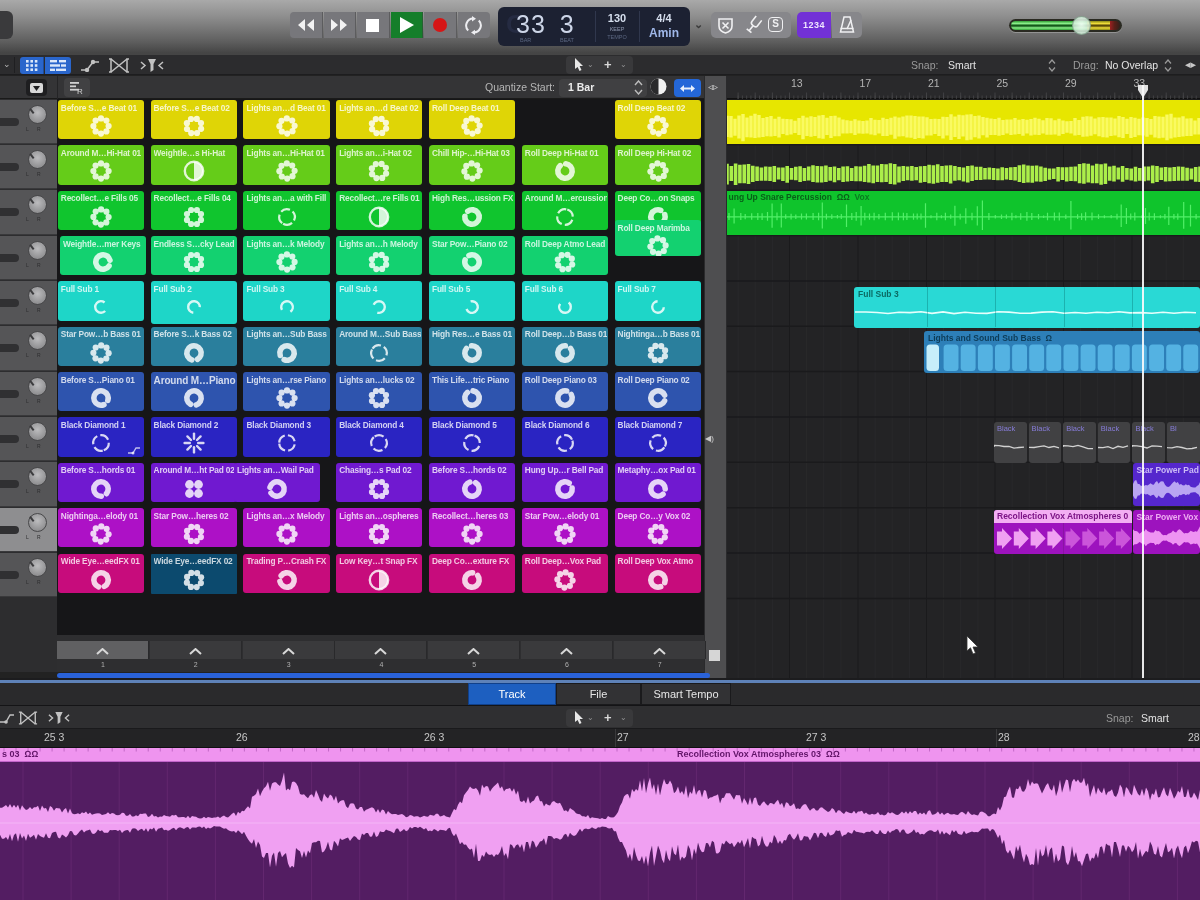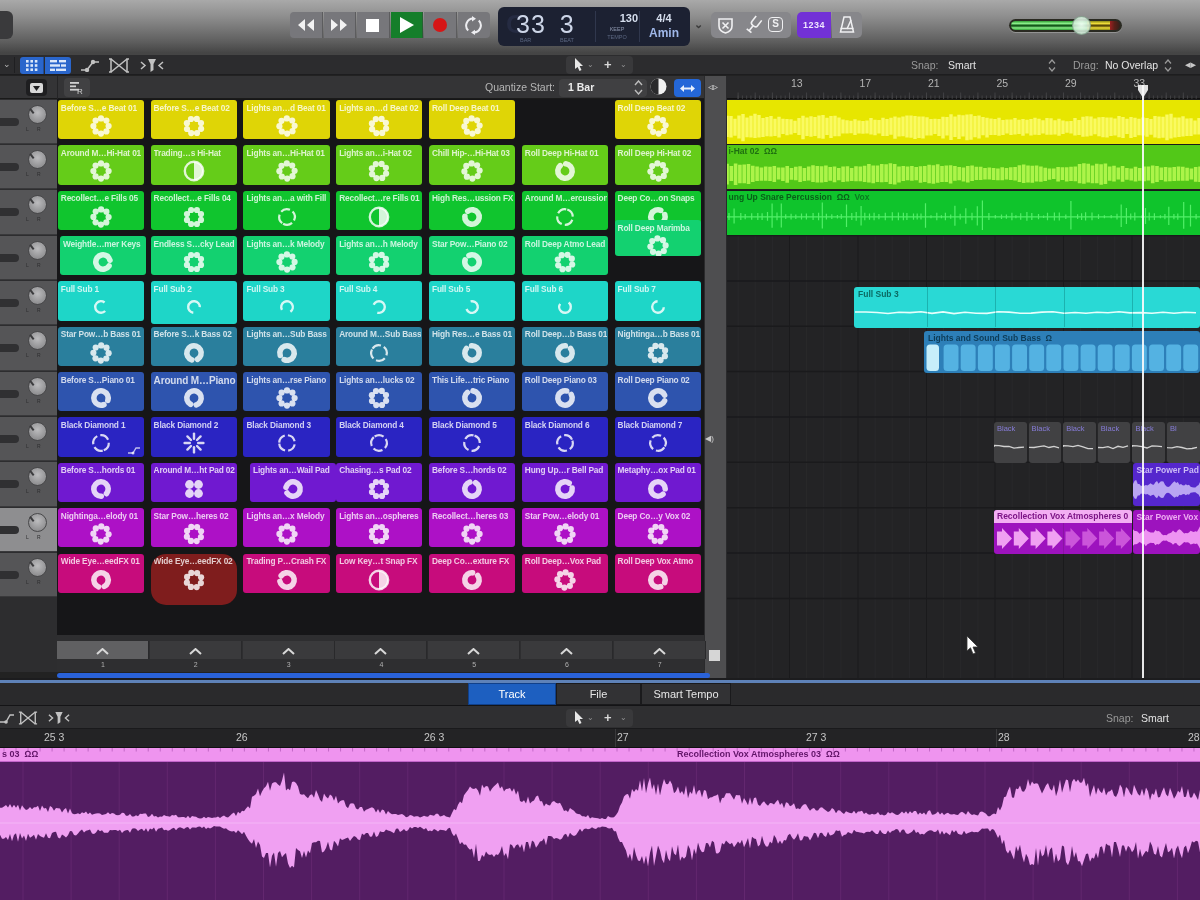--- a/index.html
+++ b/index.html
@@ -38,21 +38,21 @@
         <path d="M8 0 L12 2.7 L8 5.4 Z" fill="#ececf0"></path>
         <path d="M11 13.7 L7 16.4 L11 19 Z" fill="#ececf0"></path>
       </svg>
     </div>
     <div class="abs" style="left:498px;top:7px;width:192px;height:39px;background:#1c2132;border-radius:6px;color:#c5cfe2">
       <div class="abs" style="left:8px;top:2px;font-size:26px;color:#252b42;font-weight:700">C</div>
       <div class="abs" style="left:18px;top:3px;font-size:25px;letter-spacing:1px;color:#cdd6e8">33<span style="margin-left:14px">3</span></div>
       <div class="abs" style="left:22px;top:30px;font-size:5.5px;color:#5b6780">BAR</div>
       <div class="abs" style="left:62px;top:30px;font-size:5.5px;color:#5b6780">BEAT</div>
       <div class="abs" style="left:97px;top:4px;width:1px;height:31px;background:#30374d"></div>
-      <div class="abs" style="left:98px;top:5px;width:42px;text-align:right;font-size:11px;font-weight:700;color:#d6dfee">130</div>
+      <div class="abs" style="left:98px;top:5px;width:42px;text-align:center;font-size:11px;font-weight:700;color:#d6dfee">130</div>
       <div class="abs" style="left:98px;top:19px;width:42px;text-align:center;font-size:5.5px;color:#8d97ae">KEEP</div>
       <div class="abs" style="left:98px;top:27px;width:42px;text-align:center;font-size:5.5px;color:#5b6780">TEMPO</div>
       <div class="abs" style="left:141px;top:4px;width:1px;height:31px;background:#30374d"></div>
       <div class="abs" style="left:141px;top:5px;width:50px;text-align:center;font-size:11px;font-weight:700;color:#d6dfee">4/4</div>
       <div class="abs" style="left:141px;top:19px;width:50px;text-align:center;font-size:12px;font-weight:700;color:#9fb7e8">Amin</div>
     </div>
     <div class="abs" style="left:694px;top:18px;color:#3a3a3a;font-size:11px;font-weight:700">⌄</div>
     <div class="abs" style="left:711px;top:12px;width:80px;height:26px;background:#87878b;border-radius:5px"></div>
     <svg class="abs" style="left:717px;top:17px" width="17" height="17" viewBox="0 0 17 17">
       <path d="M2 2 H15 V9 Q15 14 8.5 16 Q2 14 2 9 Z" fill="none" stroke="#f0f0f2" stroke-width="1.6"></path>
@@ -357,21 +357,21 @@
         <circle cx="19.4" cy="8.6" r="3.1" fill="rgba(255,255,255,.82)"></circle>
         <circle cx="21.6" cy="14.0" r="3.1" fill="rgba(255,255,255,.82)"></circle>
         <circle cx="19.4" cy="19.4" r="3.1" fill="rgba(255,255,255,.82)"></circle>
         <circle cx="14.0" cy="21.6" r="3.1" fill="rgba(255,255,255,.82)"></circle>
         <circle cx="8.6" cy="19.4" r="3.1" fill="rgba(255,255,255,.82)"></circle>
         <circle cx="6.4" cy="14.0" r="3.1" fill="rgba(255,255,255,.82)"></circle>
         <circle cx="8.6" cy="8.6" r="3.1" fill="rgba(255,255,255,.82)"></circle>
       </svg>
     </div>
     <div class="abs" style="left:150.6px;top:145.3px;width:86.3px;height:39.3px;background:#65cc19;border-radius:3px;overflow:hidden">
-      <div class="abs" style="left:3px;top:2.5px;width:82px;font-size:8.3px;font-weight:700;letter-spacing:-.15px;color:rgba(255,255,255,.78);white-space:nowrap;overflow:hidden">Trading…s Hi-Hat</div>
+      <div class="abs" style="left:3px;top:2.5px;width:82px;font-size:8.3px;font-weight:700;letter-spacing:-.15px;color:rgba(255,255,255,.78);white-space:nowrap;overflow:hidden">Weightle…s Hi-Hat</div>
       <svg width="28" height="28" viewBox="0 0 28 28" style="position:absolute;left:50%;top:12px;margin-left:-14px">
         <circle cx="14" cy="14" r="9.2" fill="none" stroke="rgba(255,255,255,.82)" stroke-width="2.4"></circle>
         <path d="M14 4.8 A9.2 9.2 0 0 1 14 23.2 Z" fill="rgba(255,255,255,.82)"></path>
       </svg>
     </div>
     <div class="abs" style="left:243.4px;top:145.3px;width:86.3px;height:39.3px;background:#65cc19;border-radius:3px;overflow:hidden">
       <div class="abs" style="left:3px;top:2.5px;width:82px;font-size:8.3px;font-weight:700;letter-spacing:-.15px;color:rgba(255,255,255,.78);white-space:nowrap;overflow:hidden">Lights an…Hi-Hat 01</div>
       <svg width="28" height="28" viewBox="0 0 28 28" style="position:absolute;left:50%;top:12px;margin-left:-14px">
         <circle cx="8.5" cy="8.8" r="3.1" fill="rgba(255,255,255,.82)"></circle>
         <circle cx="13.8" cy="6.4" r="3.1" fill="rgba(255,255,255,.82)"></circle>
@@ -839,21 +839,21 @@
     </div>
     <div class="abs" style="left:150.6px;top:462.8px;width:86.3px;height:39.3px;background:#7019d0;border-radius:3px;overflow:hidden">
       <div class="abs" style="left:3px;top:2.5px;width:82px;font-size:8.3px;font-weight:700;letter-spacing:-.15px;color:rgba(255,255,255,.78);white-space:nowrap;overflow:hidden">Around M…ht Pad 02</div>
       <svg width="28" height="28" viewBox="0 0 28 28" style="position:absolute;left:50%;top:12px;margin-left:-14px">
         <circle cx="18.5" cy="18.5" r="4.4" fill="rgba(255,255,255,.82)"></circle>
         <circle cx="9.5" cy="18.5" r="4.4" fill="rgba(255,255,255,.82)"></circle>
         <circle cx="9.5" cy="9.5" r="4.4" fill="rgba(255,255,255,.82)"></circle>
         <circle cx="18.5" cy="9.5" r="4.4" fill="rgba(255,255,255,.82)"></circle>
       </svg>
     </div>
-    <div class="abs" style="left:250px;top:462.8px;width:86.3px;height:39.3px;background:#7019d0;border-radius:3px;overflow:hidden">
+    <div class="abs" style="left:234px;top:462.8px;width:86.3px;height:39.3px;background:#7019d0;border-radius:3px;overflow:hidden">
       <div class="abs" style="left:3px;top:2.5px;width:82px;font-size:8.3px;font-weight:700;letter-spacing:-.15px;color:rgba(255,255,255,.78);white-space:nowrap;overflow:hidden">Lights an…Wail Pad</div>
       <svg width="28" height="28" viewBox="0 0 28 28" style="position:absolute;left:50%;top:12px;margin-left:-14px">
         <g transform="rotate(194 14 14)">
           <circle cx="14" cy="14" r="7.2" fill="none" stroke="rgba(255,255,255,.82)" stroke-width="5.6" stroke-dasharray="39 6.2" stroke-linecap="round"></circle>
         </g>
       </svg>
     </div>
     <div class="abs" style="left:336.2px;top:462.8px;width:86.3px;height:39.3px;background:#7019d0;border-radius:3px;overflow:hidden">
       <div class="abs" style="left:3px;top:2.5px;width:82px;font-size:8.3px;font-weight:700;letter-spacing:-.15px;color:rgba(255,255,255,.78);white-space:nowrap;overflow:hidden">Chasing…s Pad 02</div>
       <svg width="28" height="28" viewBox="0 0 28 28" style="position:absolute;left:50%;top:12px;margin-left:-14px">
@@ -983,21 +983,21 @@
       </svg>
     </div>
     <div class="abs" style="left:57.8px;top:553.5px;width:86.3px;height:39.3px;background:#c70c7c;border-radius:3px;overflow:hidden">
       <div class="abs" style="left:3px;top:2.5px;width:82px;font-size:8.3px;font-weight:700;letter-spacing:-.15px;color:rgba(255,255,255,.78);white-space:nowrap;overflow:hidden">Wide Eye…eedFX 01</div>
       <svg width="28" height="28" viewBox="0 0 28 28" style="position:absolute;left:50%;top:12px;margin-left:-14px">
         <g transform="rotate(110 14 14)">
           <circle cx="14" cy="14" r="7.2" fill="none" stroke="rgba(255,255,255,.82)" stroke-width="5.6" stroke-dasharray="39 6.2" stroke-linecap="round"></circle>
         </g>
       </svg>
     </div>
-    <div class="abs" style="left:150.6px;top:553.5px;width:86.3px;height:51px;background:#7f1d1d;border-radius:15px;overflow:hidden">
+    <div class="abs" style="left:150.6px;top:553.5px;width:86.3px;height:40px;background:#0c4a6e;border-radius:1px;overflow:hidden">
       <div class="abs" style="left:3px;top:2.5px;width:82px;font-size:8.3px;font-weight:700;letter-spacing:-.15px;color:rgba(255,255,255,.78);white-space:nowrap;overflow:hidden">Wide Eye…eedFX 02</div>
       <svg width="28" height="28" viewBox="0 0 28 28" style="position:absolute;left:50%;top:12px;margin-left:-14px">
         <circle cx="21.1" cy="11.3" r="3.1" fill="rgba(255,255,255,.82)"></circle>
         <circle cx="20.9" cy="17.1" r="3.1" fill="rgba(255,255,255,.82)"></circle>
         <circle cx="16.7" cy="21.1" r="3.1" fill="rgba(255,255,255,.82)"></circle>
         <circle cx="10.9" cy="20.9" r="3.1" fill="rgba(255,255,255,.82)"></circle>
         <circle cx="6.9" cy="16.7" r="3.1" fill="rgba(255,255,255,.82)"></circle>
         <circle cx="7.1" cy="10.9" r="3.1" fill="rgba(255,255,255,.82)"></circle>
         <circle cx="11.3" cy="6.9" r="3.1" fill="rgba(255,255,255,.82)"></circle>
         <circle cx="17.1" cy="7.1" r="3.1" fill="rgba(255,255,255,.82)"></circle>
@@ -1121,23 +1121,20 @@
       <path d="M0 317.9 H474" stroke="#1a1a1c" stroke-width="1.5"></path>
       <path d="M0 363.3 H474" stroke="#1a1a1c" stroke-width="1.5"></path>
       <path d="M0 408.7 H474" stroke="#1a1a1c" stroke-width="1.5"></path>
       <path d="M0 454.0 H474" stroke="#1a1a1c" stroke-width="1.5"></path>
       <path d="M0 499.4 H474" stroke="#1a1a1c" stroke-width="1.5"></path>
     </svg>
     <div class="abs" style="left:726.5px;top:99.8px;width:473.5px;height:44.0px;background:#e7e600;border-radius:0px;overflow:hidden"></div>
     <svg style="position:absolute;left:726.5px;top:110px" width="474" height="35">
       <path d="M0.0 5.7V26.9M4.0 6.0V27.6M8.0 8.8V25.7M12.0 5.6V28.4M16.0 3.9V31.2M20.0 7.4V27.3M24.0 5.7V27.5M28.0 3.7V28.0M32.0 4.9V27.5M36.0 8.0V27.1M40.0 7.1V26.2M44.0 6.0V26.4M48.0 8.8V25.9M52.0 6.7V27.5M56.0 8.7V24.1M60.0 9.0V25.3M64.0 9.3V24.5M68.0 10.7V22.9M72.0 8.0V25.0M76.0 5.8V29.3M80.0 7.4V25.9M84.0 6.3V26.7M88.0 7.0V26.1M92.0 5.4V28.3M96.0 5.0V28.7M100.0 7.7V25.1M104.0 6.1V27.9M108.0 5.7V26.2M112.0 7.6V26.3M116.0 9.4V23.5M120.0 10.2V23.4M124.0 10.7V23.2M128.0 9.2V25.0M132.0 10.4V23.4M136.0 11.0V23.7M140.0 10.6V23.5M144.0 8.1V24.5M148.0 9.7V25.2M152.0 10.1V23.5M156.0 7.8V26.1M160.0 9.0V25.9M164.0 7.8V24.7M168.0 6.4V28.7M172.0 7.4V26.6M176.0 6.5V26.3M180.0 5.5V27.4M184.0 5.5V27.7M188.0 5.9V29.1M192.0 6.4V27.9M196.0 6.5V28.5M200.0 7.3V25.5M204.0 8.9V25.5M208.0 8.7V24.0M212.0 8.9V25.9M216.0 6.8V28.5M220.0 6.9V25.5M224.0 4.3V30.0M228.0 6.6V26.9M232.0 4.8V29.0M236.0 5.2V26.5M240.0 4.5V30.2M244.0 4.3V29.7M248.0 5.9V27.2M252.0 5.6V28.4M256.0 7.1V25.3M260.0 7.7V27.4M264.0 8.6V25.1M268.0 9.1V25.1M272.0 7.8V25.8M276.0 10.0V24.9M280.0 9.5V23.5M284.0 9.6V25.1M288.0 8.0V24.6M292.0 9.7V24.0M296.0 9.1V25.7M300.0 9.7V23.5M304.0 8.9V25.4M308.0 7.8V24.8M312.0 8.7V25.0M316.0 10.2V23.4M320.0 8.0V24.7M324.0 8.3V24.7M328.0 10.3V24.5M332.0 8.7V25.8M336.0 10.5V23.9M340.0 11.3V22.8M344.0 11.1V23.6M348.0 8.0V25.6M352.0 9.9V25.0M356.0 6.8V26.8M360.0 6.2V26.4M364.0 6.4V25.7M368.0 8.5V24.3M372.0 7.2V26.3M376.0 6.9V27.2M380.0 7.5V27.5M384.0 7.6V26.0M388.0 8.6V25.5M392.0 6.1V27.3M396.0 7.1V27.9M400.0 8.7V24.0M404.0 7.0V28.0M408.0 7.7V26.9M412.0 8.8V25.3M416.0 7.5V25.5M420.0 7.9V26.8M424.0 9.1V24.7M428.0 6.1V27.4M432.0 6.5V28.3M436.0 6.8V27.8M440.0 4.6V30.2M444.0 3.8V28.4M448.0 7.6V27.5M452.0 7.5V27.1M456.0 6.3V26.5M460.0 8.4V26.0M464.0 8.3V26.0M468.0 10.4V24.6M472.0 8.0V24.5" stroke="rgba(250,250,100,.97)" stroke-width="3.4" fill="none"></path>
     </svg>
-    <div class="abs" style="left:726.5px;top:145.2px;width:473.5px;height:44.0px;background:#52c818;border-radius:0px;overflow:hidden">
-      <div class="abs" style="left:2px;top:1px;font-size:8.5px;font-weight:700;color:#1e6e10">i-Hat 02&nbsp;&nbsp;ΩΩ</div>
-    </div>
     <svg style="position:absolute;left:726.5px;top:160px" width="474" height="30">
       <path d="M0.0 3.8V24.6M4.3 6.1V21.1M8.6 3.6V25.0M12.9 4.7V23.3M17.2 4.6V23.2M21.5 4.1V24.1M25.8 5.8V21.9M30.1 6.5V21.1M34.4 7.6V20.8M38.7 6.5V20.8M43.0 6.7V21.0M47.3 6.0V22.0M51.6 7.6V19.6M55.9 7.4V20.9M60.2 6.1V22.7M64.5 8.1V19.8M68.8 6.7V20.3M73.1 6.2V22.1M77.4 8.1V20.9M81.7 6.6V20.5M86.0 5.2V21.9M90.3 6.0V22.4M94.6 6.2V22.6M98.9 5.6V22.0M103.2 7.0V20.7M107.5 6.5V22.3M111.8 7.9V20.3M116.1 6.4V21.9M120.4 6.2V21.6M124.7 7.9V20.9M129.0 6.2V21.2M133.3 6.4V21.2M137.6 5.7V22.0M141.9 3.9V22.6M146.2 5.4V23.3M150.5 5.5V22.0M154.8 4.1V22.2M159.1 4.3V22.1M163.4 3.2V24.0M167.7 4.0V24.6M172.0 6.4V22.5M176.3 6.0V21.0M180.6 6.6V20.3M184.9 6.1V20.8M189.2 7.1V20.3M193.5 6.2V22.7M197.8 6.1V21.9M202.1 4.7V23.2M206.4 5.2V23.7M210.7 4.2V22.7M215.0 6.0V21.9M219.3 5.4V22.1M223.6 5.2V23.5M227.9 5.9V20.8M232.2 6.9V20.3M236.5 7.4V21.4M240.8 6.1V22.4M245.1 5.4V20.9M249.4 6.7V20.1M253.7 6.8V20.1M258.0 8.1V19.5M262.3 7.4V19.5M266.6 8.0V20.0M270.9 8.4V20.3M275.2 7.3V20.3M279.5 7.9V19.5M283.8 7.2V20.1M288.1 7.1V20.5M292.4 5.2V22.1M296.7 4.5V23.1M301.0 5.5V22.5M305.3 5.7V22.8M309.6 5.6V21.5M313.9 6.5V21.7M318.2 7.8V20.9M322.5 8.5V19.8M326.8 8.5V19.0M331.1 7.1V21.4M335.4 7.3V19.9M339.7 7.3V21.4M344.0 6.8V21.0M348.3 6.6V21.3M352.6 4.1V23.2M356.9 3.3V23.7M361.2 3.7V22.5M365.5 5.5V23.3M369.8 3.8V23.3M374.1 4.3V24.7M378.4 3.5V23.9M382.7 6.5V20.8M387.0 5.7V21.4M391.3 7.6V19.4M395.6 6.0V21.7M399.9 8.0V19.8M404.2 8.4V20.5M408.5 6.8V21.4M412.8 8.1V20.8M417.1 6.6V21.3M421.4 6.4V20.4M425.7 5.5V23.3M430.0 6.1V22.0M434.3 7.5V20.1M438.6 7.0V21.6M442.9 7.6V21.3M447.2 7.1V21.0M451.5 6.6V20.8M455.8 6.8V20.7M460.1 7.8V20.8M464.4 8.6V19.6M468.7 6.9V21.7M473.0 6.6V22.0" stroke="rgba(175,245,75,.97)" stroke-width="3.6" fill="none"></path>
     </svg>
     <div class="abs" style="left:726.5px;top:190.5px;width:473.5px;height:44.0px;background:#0fc42c;border-radius:0px;overflow:hidden">
       <div class="abs" style="left:2px;top:1px;font-size:8.5px;font-weight:700;color:#086018">ung Up Snare Percussion&nbsp;&nbsp;ΩΩ&nbsp;&nbsp;</div>
       <div class="abs" style="left:128px;top:1px;font-size:8.5px;font-weight:700;color:#0a7a20">Vox</div>
     </div>
     <svg style="position:absolute;left:726.5px;top:196px" width="474" height="39">
       <path d="M0 20.9H473.5M2.0 16.9V24.1M7.1 12.6V27.5M13.8 17.1V24.0M18.2 17.9V23.3M24.7 17.3V23.7M30.8 17.0V24.0M35.1 17.2V23.9M40.5 16.1V24.7M45.1 7.4V31.7M50.0 16.6V24.3M54.3 7.5V31.6M58.7 18.2V23.1M64.1 17.7V23.4M68.8 18.4V22.9M74.5 17.5V23.6M79.4 17.5V23.6M86.1 17.1V23.9M91.6 16.8V24.2M95.3 6.4V32.5M99.4 17.8V23.4M104.8 18.2V23.0M110.4 19.0V22.4M114.3 18.1V23.1M119.5 8.4V30.9M124.8 17.0V24.0M129.2 16.1V24.8M134.1 10.0V29.6M137.8 16.7V24.2M142.5 17.4V23.7M147.1 16.7V24.3M151.9 18.1V23.2M158.3 16.8V24.2M165.3 16.3V24.6M171.4 16.6V24.3M176.4 16.7V24.2M179.9 16.9V24.1M186.5 17.4V23.7M190.2 17.5V23.6M194.0 17.6V23.5M198.5 7.2V31.8M204.0 19.3V22.2M209.8 16.7V24.3M214.4 19.2V22.3M218.4 16.8V24.2M223.7 18.5V22.8M227.9 9.7V29.8M233.2 17.8V23.4M238.8 12.2V27.8M245.0 16.8V24.2M250.3 10.2V29.4M255.4 4.4V34.1M261.9 17.1V23.9M268.3 19.0V22.5M274.5 18.4V22.9M279.4 18.6V22.7M284.9 16.8V24.2M288.9 19.2V22.3M293.7 17.3V23.7M299.9 16.1V24.7M304.8 17.0V24.0M311.5 18.0V23.2M316.6 19.4V22.1M320.5 16.7V24.3M327.4 16.5V24.4M332.3 16.6V24.4M338.8 18.4V22.9M343.9 5.1V33.6M350.6 18.3V23.0M354.6 17.2V23.9M358.6 16.3V24.6M365.0 16.6V24.3M371.5 18.2V23.1M377.4 19.3V22.2M384.2 19.1V22.3M390.0 17.7V23.5M394.2 8.4V30.9M399.4 12.1V27.9M403.7 17.6V23.5M407.8 16.4V24.5M414.7 19.4V22.1M418.5 12.1V28.0M422.2 16.5V24.4M427.4 17.2V23.9M433.4 19.2V22.3M437.9 18.0V23.2M441.8 10.8V29.0M446.9 18.0V23.2M450.8 17.4V23.7M456.7 6.0V32.8M463.5 8.8V30.6M469.1 18.0V23.2" stroke="#52ef68" stroke-width="1.2" fill="none"></path>
     </svg>

